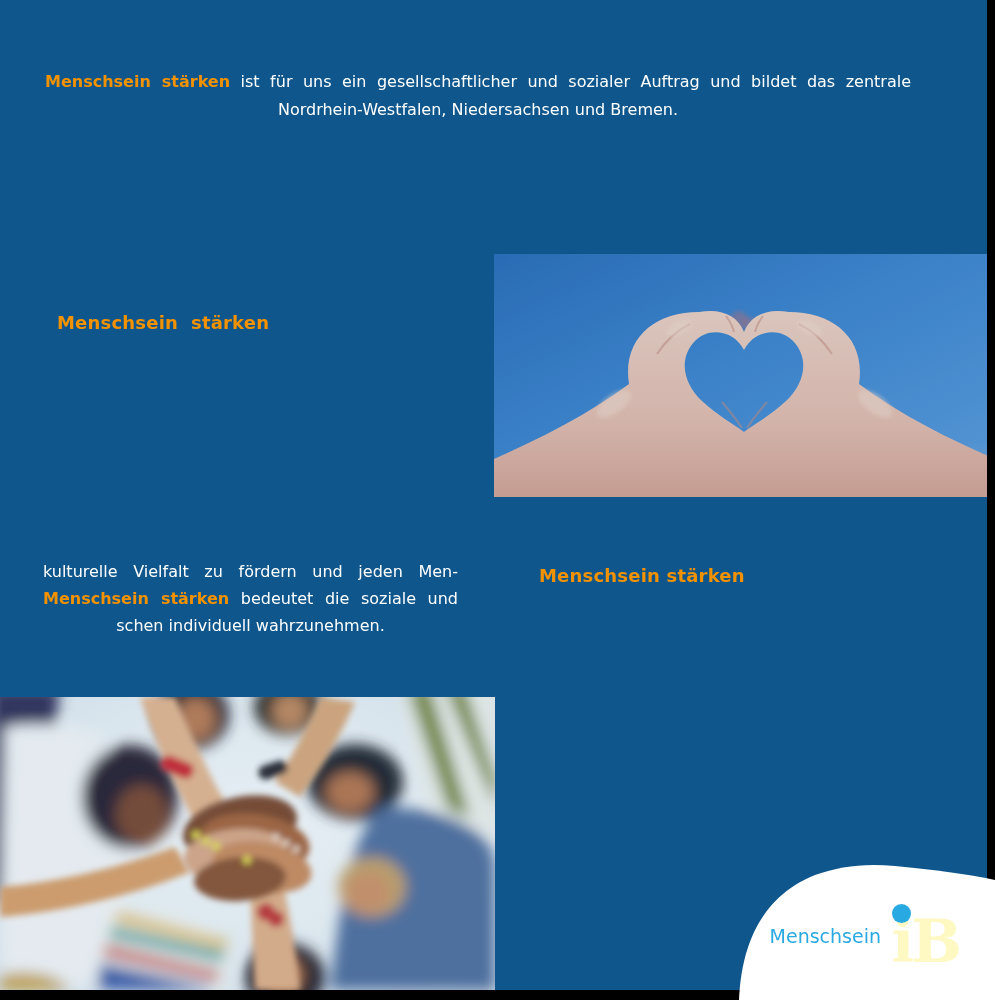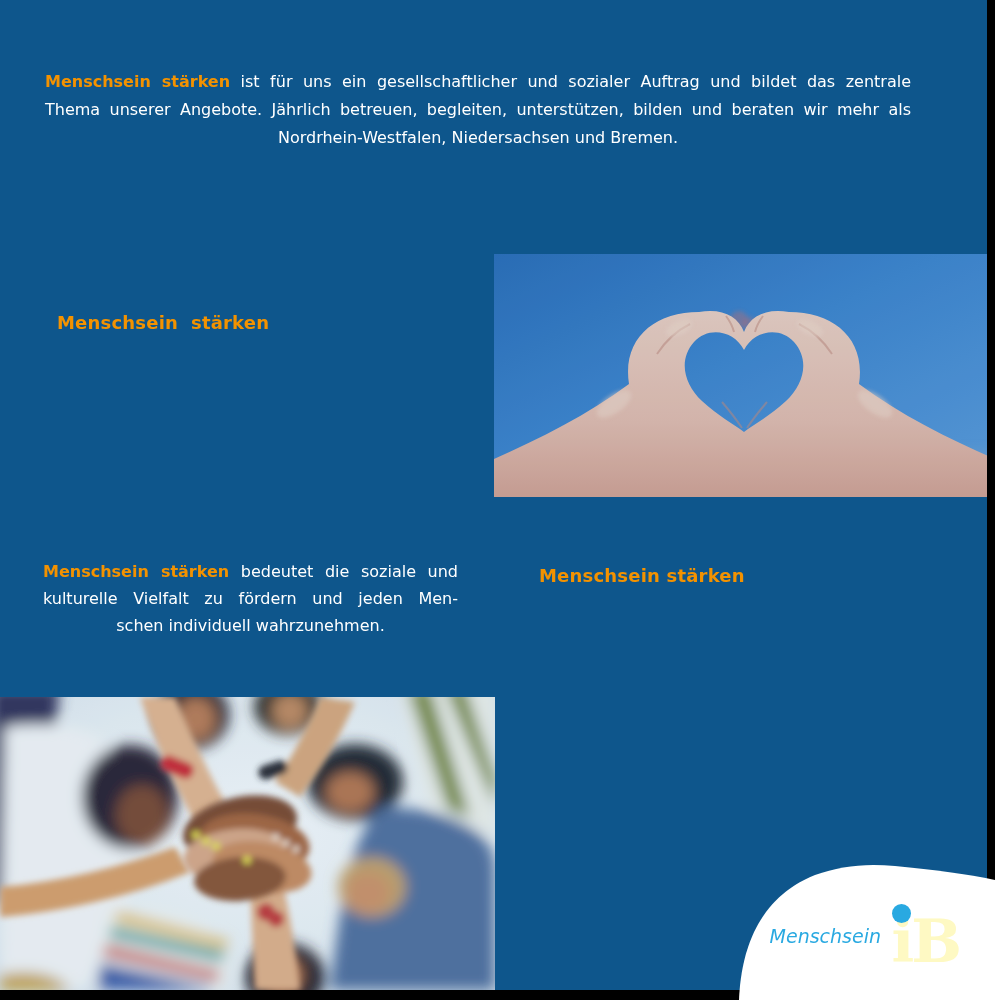--- a/index.html
+++ b/index.html
@@ -30,41 +30,40 @@
   .edge-bar{position:absolute;background:#000;z-index:5;}
   #bar-right{left:987px;top:0;width:8px;height:1000px;}
   #bar-bottom{left:0;top:990px;width:995px;height:10px;}
   
   #logo-card{position:absolute;right:0;bottom:0;width:260px;height:140px;z-index:10;}
   #logo-card svg{position:absolute;left:0;top:0;}
   .tagline{
     position:absolute;right:114px;top:66px;text-align:right;line-height:21px;
     font-size:19px;
   }
-  .tagline .t1{color:#29A9E1;font-style:italic;}
+  .tagline .t1{color:#29A9E1;}
   .tagline .t2{color:#ffffff;font-weight:bold;}
   .monogram{
     position:absolute;right:36px;top:51px;
     font-family:"DejaVu Serif","Liberation Serif",serif;
     font-weight:bold;font-size:60px;line-height:60px;letter-spacing:-3px;
     color:#fef9c3;
   }
   .i-dot{
     position:absolute;left:157px;top:44px;width:19px;height:19px;
     border-radius:50%;background:#29A9E1;
   }
 </style>
 </head>
 <body>
 
 <div id="page">
 
   <div id="intro" class="para">
     <div class="jline"><span class="hl">Menschsein stärken</span><span> ist für uns ein gesellschaftlicher und sozialer Auftrag und bildet das zentrale</span></div>
-    <div class="jline">Thema unserer Angebote. Jährlich betreuen, begleiten, unterstützen, bilden und beraten wir mehr als</div>
     <div class="lastline">Nordrhein-Westfalen, Niedersachsen und Bremen.</div>
   </div>
 
   <div id="heading-left" class="heading">Menschsein  stärken</div>
 
   <div id="heart-photo" class="photo">
     <svg width="501" height="243" viewBox="0 0 501 243">
       <defs>
         <linearGradient id="skyg" x1="0" y1="0" x2="1" y2="1">
           <stop offset="0" stop-color="#2B70BA"></stop>
@@ -131,22 +130,22 @@
         <ellipse cx="316" cy="74" rx="14" ry="7" transform="rotate(25 316 74)"></ellipse>
         <ellipse cx="120" cy="150" rx="20" ry="9" transform="rotate(-35 120 150)"></ellipse>
         <ellipse cx="381" cy="150" rx="20" ry="9" transform="rotate(35 381 150)"></ellipse>
       </g>
 
       <rect x="0" y="0" width="501" height="243" fill="#1C4E86" opacity="0.10"></rect>
     </svg>
   </div>
 
   <div id="diversity" class="para">
+    <div class="jline">kulturelle Vielfalt zu fördern und jeden Men-</div>
     <div class="jline"><span class="hl">Menschsein stärken</span><span> bedeutet die soziale und</span></div>
-    <div class="jline">kulturelle Vielfalt zu fördern und jeden Men-</div>
     <div class="lastline">schen individuell wahrzunehmen.</div>
   </div>
 
   <div id="heading-right" class="heading">Menschsein stärken</div>
 
   <div id="group-photo" class="photo">
     <svg width="495" height="293" viewBox="0 0 495 293">
       <defs>
         <radialGradient id="bgg" cx="0.5" cy="0.45" r="0.75">
           <stop offset="0" stop-color="#F6FAFC"></stop>

